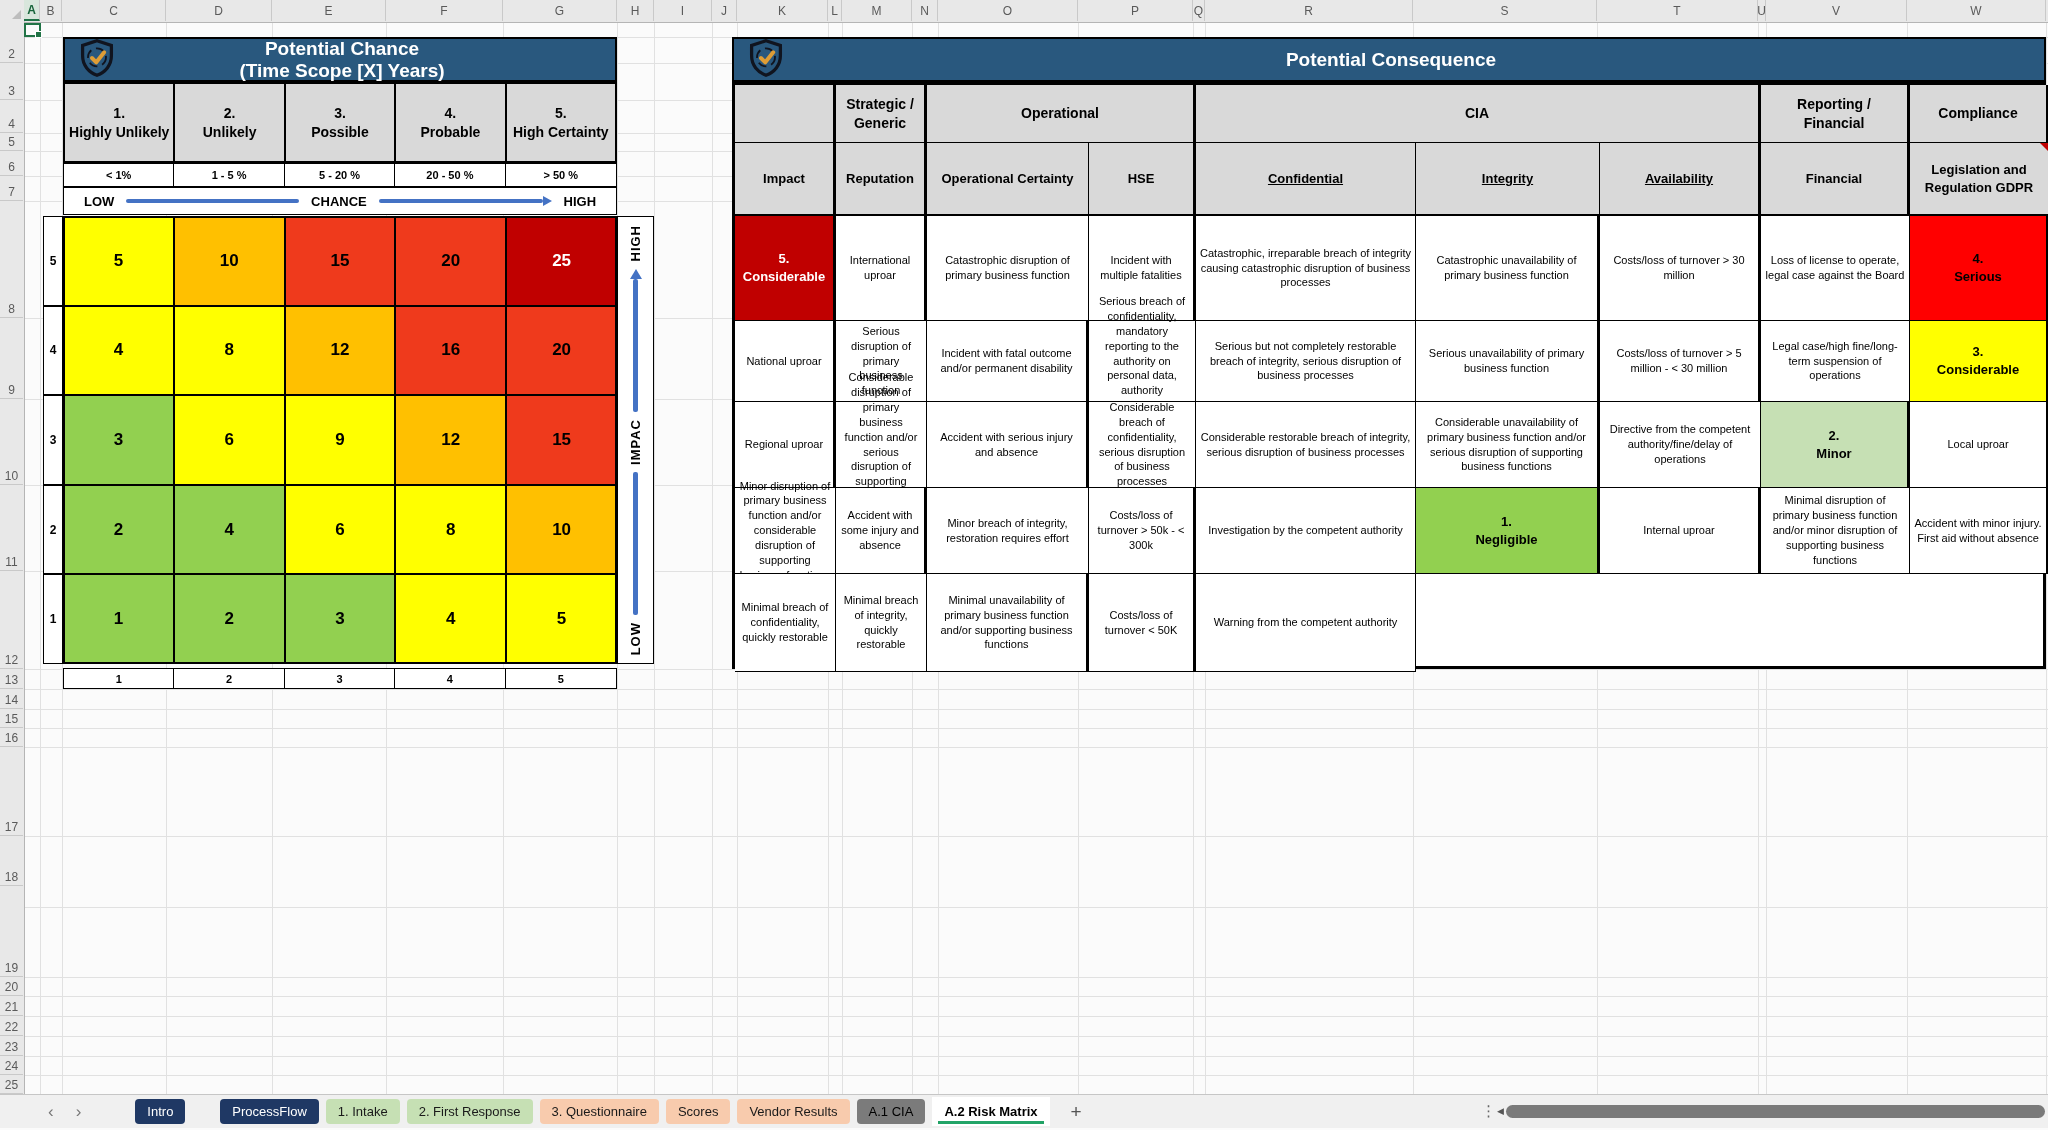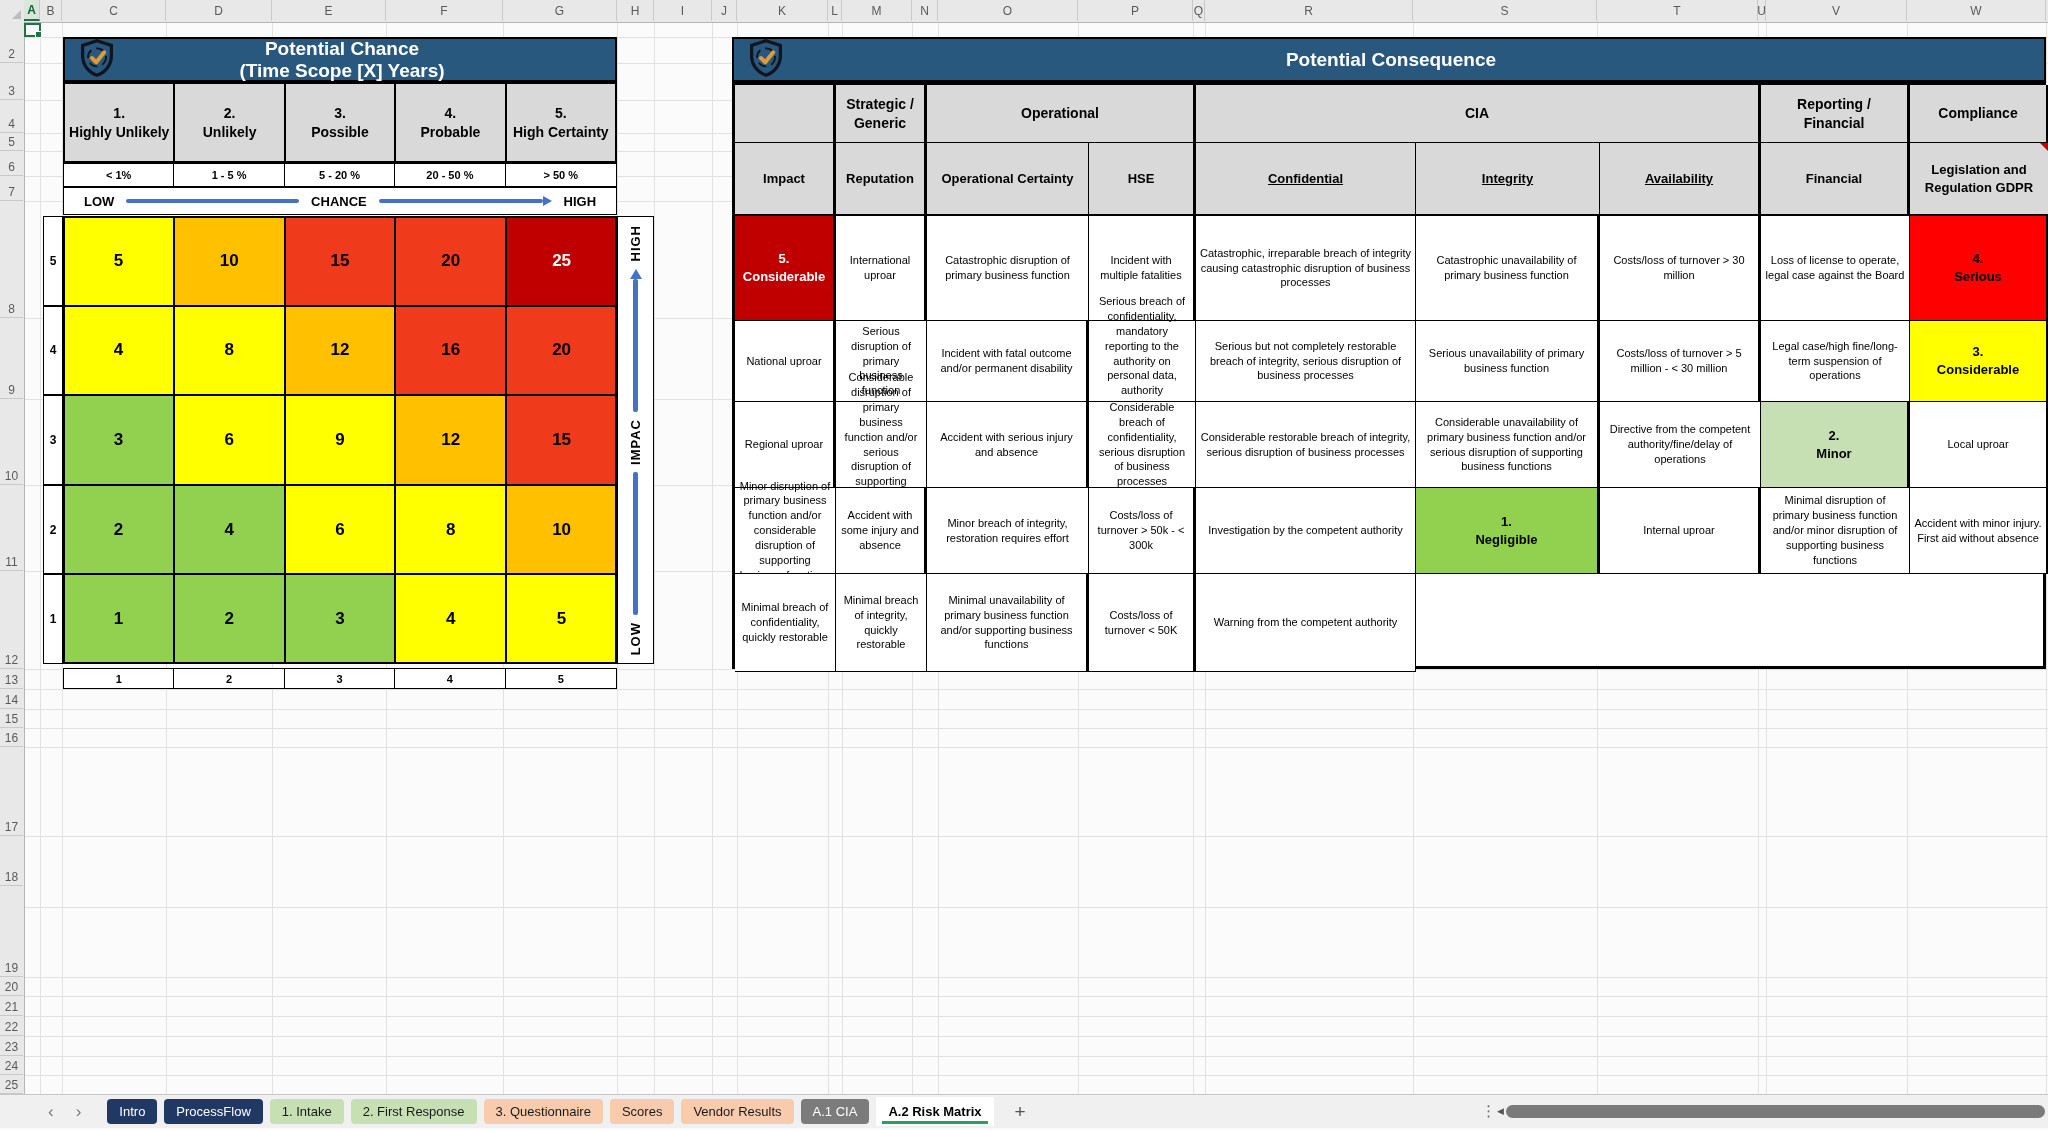--- a/index.html
+++ b/index.html
@@ -57,24 +57,24 @@
   .q-cell.sub.uline{text-decoration:underline;}
   .q-cell.impact{font-weight:bold;font-size:13px;line-height:1.35;}
   .q-cell.thickR{border-right:3px solid #000;}
   .q-cell.note::after{content:'';position:absolute;top:0;right:0;border-top:8px solid #C00000;border-left:8px solid transparent;}
 
   
   .tabbar{position:absolute;left:0;top:1094px;width:2048px;height:33px;background:#F0F0F0;border-top:1px solid #C6C6C6;display:flex;align-items:center;z-index:6;}
   .tab-nav{margin-left:48px;display:flex;gap:22px;color:#777;font-size:17px;margin-right:26px;}
   .tab-nav span{cursor:default;}
   .tab{height:25px;display:flex;align-items:center;padding:0 12px;border-radius:4px;font-size:13px;margin-right:7px;box-sizing:border-box;white-space:nowrap;}
-  .tab.navy{background:#1F3864;color:#fff;}
+  .tab.navy{background:#1F3864;color:#fff;margin-left:28px;}
   .tab.green{background:#C6E0B4;color:#1a1a1a;}
   .tab.peach{background:#F8CBAD;color:#1a1a1a;}
-  .tab.gray{background:#7B7B7B;color:#ffffff;}
+  .tab.gray{background:#7B7B7B;color:#000000;}
   .tab.active{background:#FFFFFF;color:#000;font-weight:bold;position:relative;border-radius:0;height:29px;}
   .tab.active::after{content:'';position:absolute;left:6px;right:6px;bottom:2px;height:3px;background:#21A366;}
   .tab-add{margin-left:14px;font-size:19px;color:#555;}
   .tab-dots{position:absolute;left:1481px;top:7px;color:#666;font-size:15px;letter-spacing:-2px;}
   .hscroll{position:absolute;left:1497px;top:9px;width:548px;height:14px;display:flex;align-items:center;}
   .hscroll .larr{font-size:9px;color:#555;margin-right:2px;}
   .hthumb{flex:1;height:13px;background:#7A7A7A;border-radius:7px;}
 </style>
 </head>
 <body>

